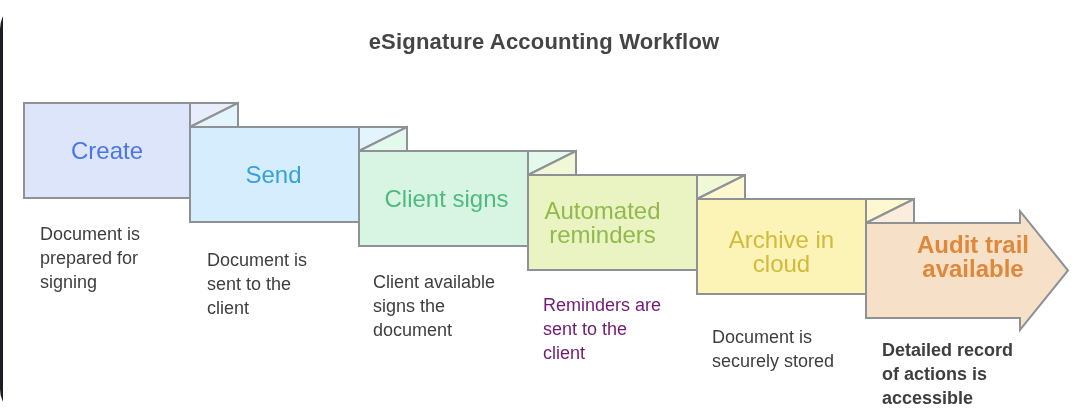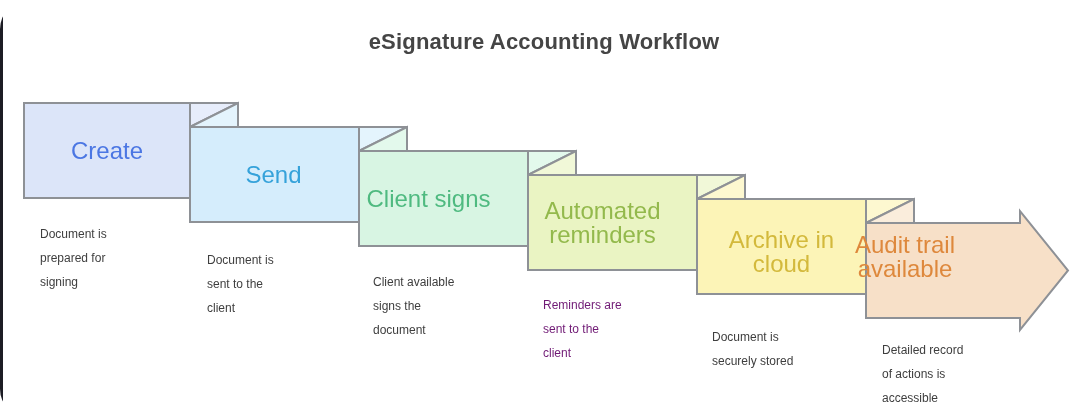--- a/index.html
+++ b/index.html
@@ -11,21 +11,21 @@
   .title{
     position:absolute;left:0;top:29px;width:100%;text-align:center;
     font-size:22px;font-weight:bold;letter-spacing:0.2px;
   }
   .shapes{position:absolute;left:0;top:0;}
   .step-label{
     position:absolute;display:flex;align-items:center;justify-content:center;
     text-align:center;font-size:24px;line-height:24px;white-space:pre-line;
   }
   .step-caption{
-    position:absolute;font-size:12px;line-height:24px;white-space:pre-line;
+    position:absolute;font-size:18px;line-height:24px;white-space:pre-line;
     text-align:left;
   }
 </style>
 </head>
 <body>
 
 <div class="canvas" style="background: rgb(255, 255, 255); border-radius: 29px;">
   <div class="left-border" style="background: rgb(28, 28, 36);"></div>
   <div class="title" style="color: rgb(69, 69, 69);">eSignature Accounting Workflow</div>
   <svg id="shapes" class="shapes" width="1088" height="418" viewBox="0 0 1088 418">
@@ -42,40 +42,40 @@
       <polygon points="697,175 745,175 697,199" fill="#f1f8d8" stroke="#8e9196" stroke-width="2" stroke-linejoin="miter"></polygon>
       <polygon points="745,175 745,199 697,199" fill="#fdf8d0" stroke="#8e9196" stroke-width="2" stroke-linejoin="miter"></polygon>
       <polygon points="697,199 866,199 866,294 697,294" fill="#fcf4b7" stroke="#8e9196" stroke-width="2" stroke-linejoin="miter"></polygon>
       <polygon points="866,199 914,199 866,223" fill="#fdf8d0" stroke="#8e9196" stroke-width="2" stroke-linejoin="miter"></polygon>
       <polygon points="914,199 914,223 866,223" fill="#faeddc" stroke="#8e9196" stroke-width="2" stroke-linejoin="miter"></polygon>
       <polygon points="866,223 1020,223 1020,211 1068,270.5 1020,330 1020,318 866,318" fill="#f7e0c8" stroke="#8e9196" stroke-width="2" stroke-linejoin="miter"></polygon>
     </svg>
   <div id="labels">
       <div class="step-label" style="left: 24px; top: 103px; width: 166px; height: 95px; color: rgb(75, 118, 227);">Create</div>
       <div class="step-label" style="left: 190px; top: 127px; width: 139px; height: 95px; color: rgb(53, 162, 218); margin-left: 14px;">Send</div>
-      <div class="step-label" style="left: 341px; top: 151px; width: 175px; height: 95px; color: rgb(79, 186, 128);">Client signs</div>
+      <div class="step-label" style="left: 359px; top: 151px; width: 175px; height: 95px; color: rgb(79, 186, 128);">Client signs</div>
       <div class="step-label" style="left: 528px; top: 175px; width: 149px; height: 95px; color: rgb(147, 185, 76);">Automated
 reminders</div>
       <div class="step-label" style="left: 697px; top: 199px; width: 169px; height: 106px; color: rgb(211, 185, 60);">Archive in
 cloud</div>
-      <div class="step-label" style="left: 828px; top: 223px; width: 154px; height: 67px; color: rgb(222, 136, 60);">Audit trail
+      <div class="step-label" style="left: 896px; top: 223px; width: 154px; height: 67px; color: rgb(222, 136, 60); font-weight: bold;">Audit trail
 available</div>
     </div>
   <div id="captions">
       <div class="step-caption" style="left: 40px; top: 222px; color: rgb(62, 62, 62);">Document is
 prepared for
 signing</div>
       <div class="step-caption" style="left: 207px; top: 248px; color: rgb(62, 62, 62);">Document is
 sent to the
 client</div>
       <div class="step-caption" style="left: 373px; top: 270px; color: rgb(62, 62, 62);">Client available
 signs the
 document</div>
       <div class="step-caption" style="left: 543px; top: 293px; color: #701a75;">Reminders are
 sent to the
 client</div>
       <div class="step-caption" style="left: 712px; top: 325px; color: rgb(62, 62, 62);">Document is
 securely stored</div>
-      <div class="step-caption" style="left: 882px; top: 338px; color: rgb(62, 62, 62);">Detailed record
+      <div class="step-caption" style="left: 882px; top: 338px; color: rgb(62, 62, 62); font-weight: bold;">Detailed record
 of actions is
 accessible</div>
     </div>
 </div>
 
 </body></html>

